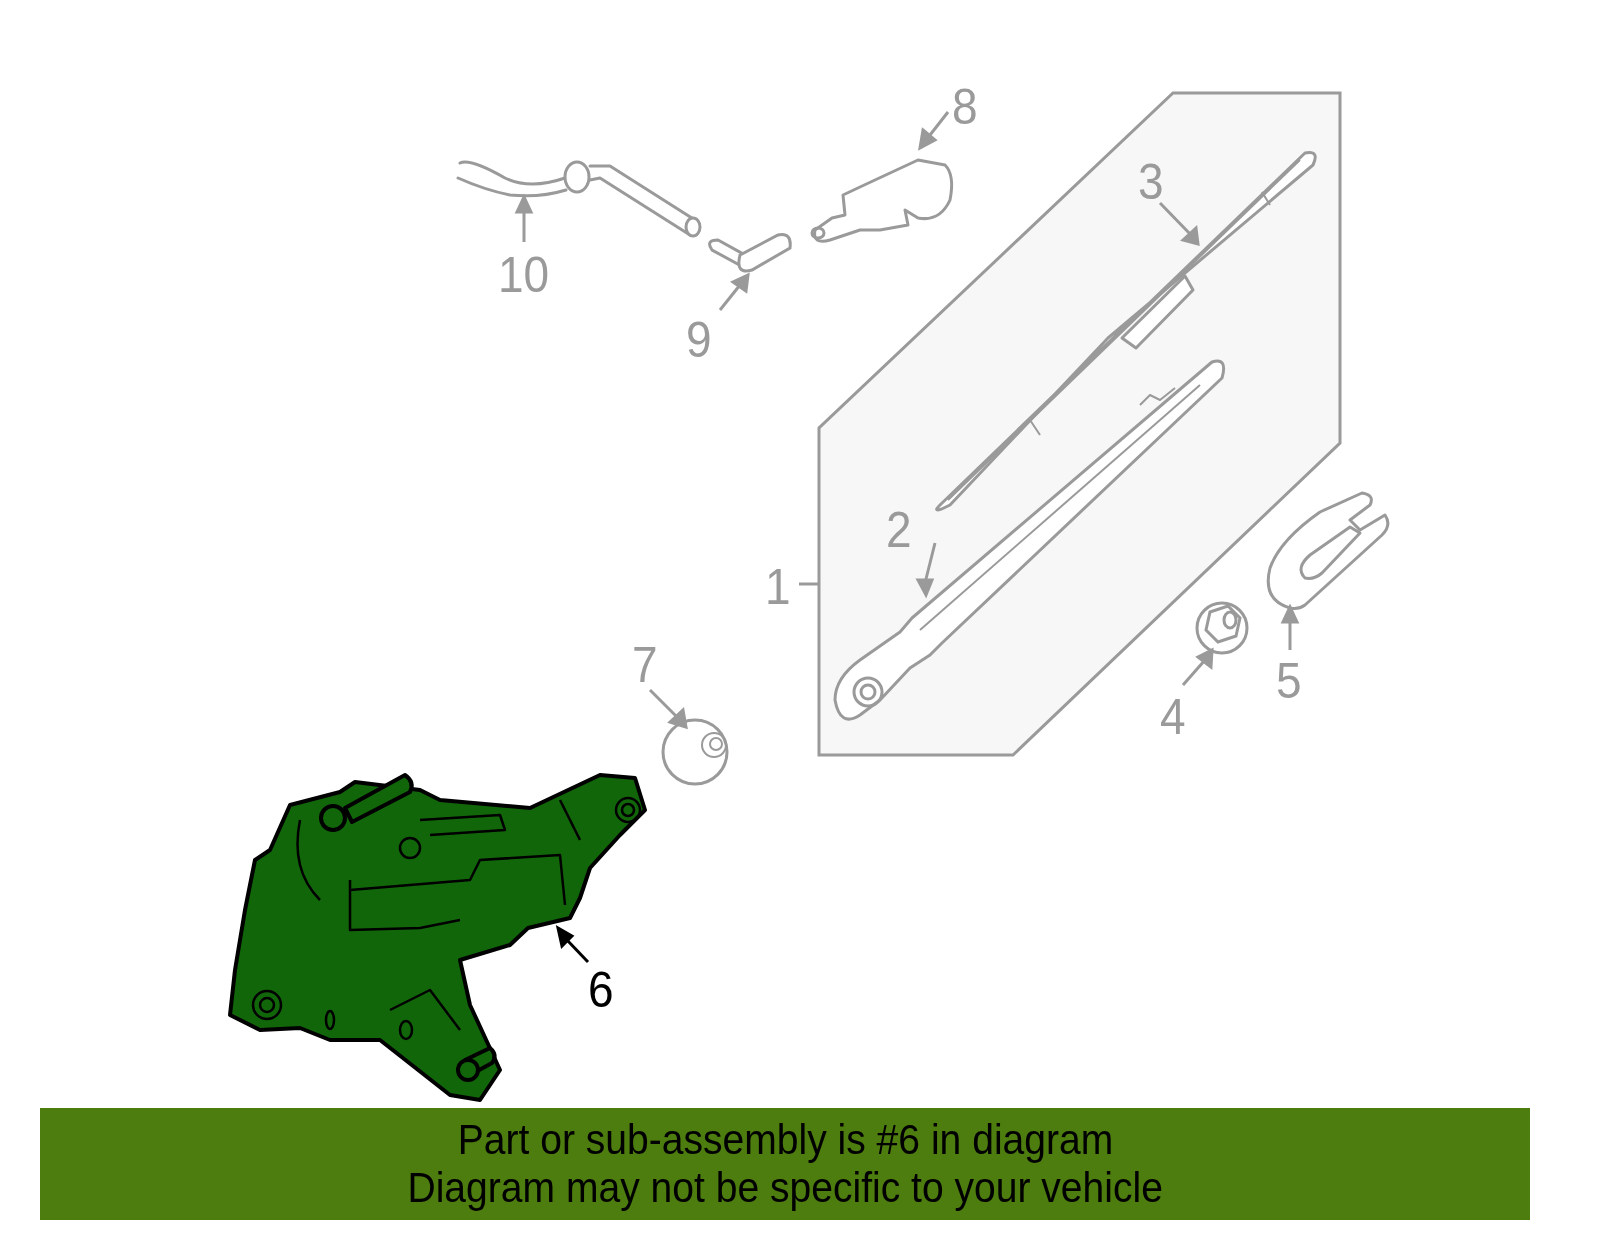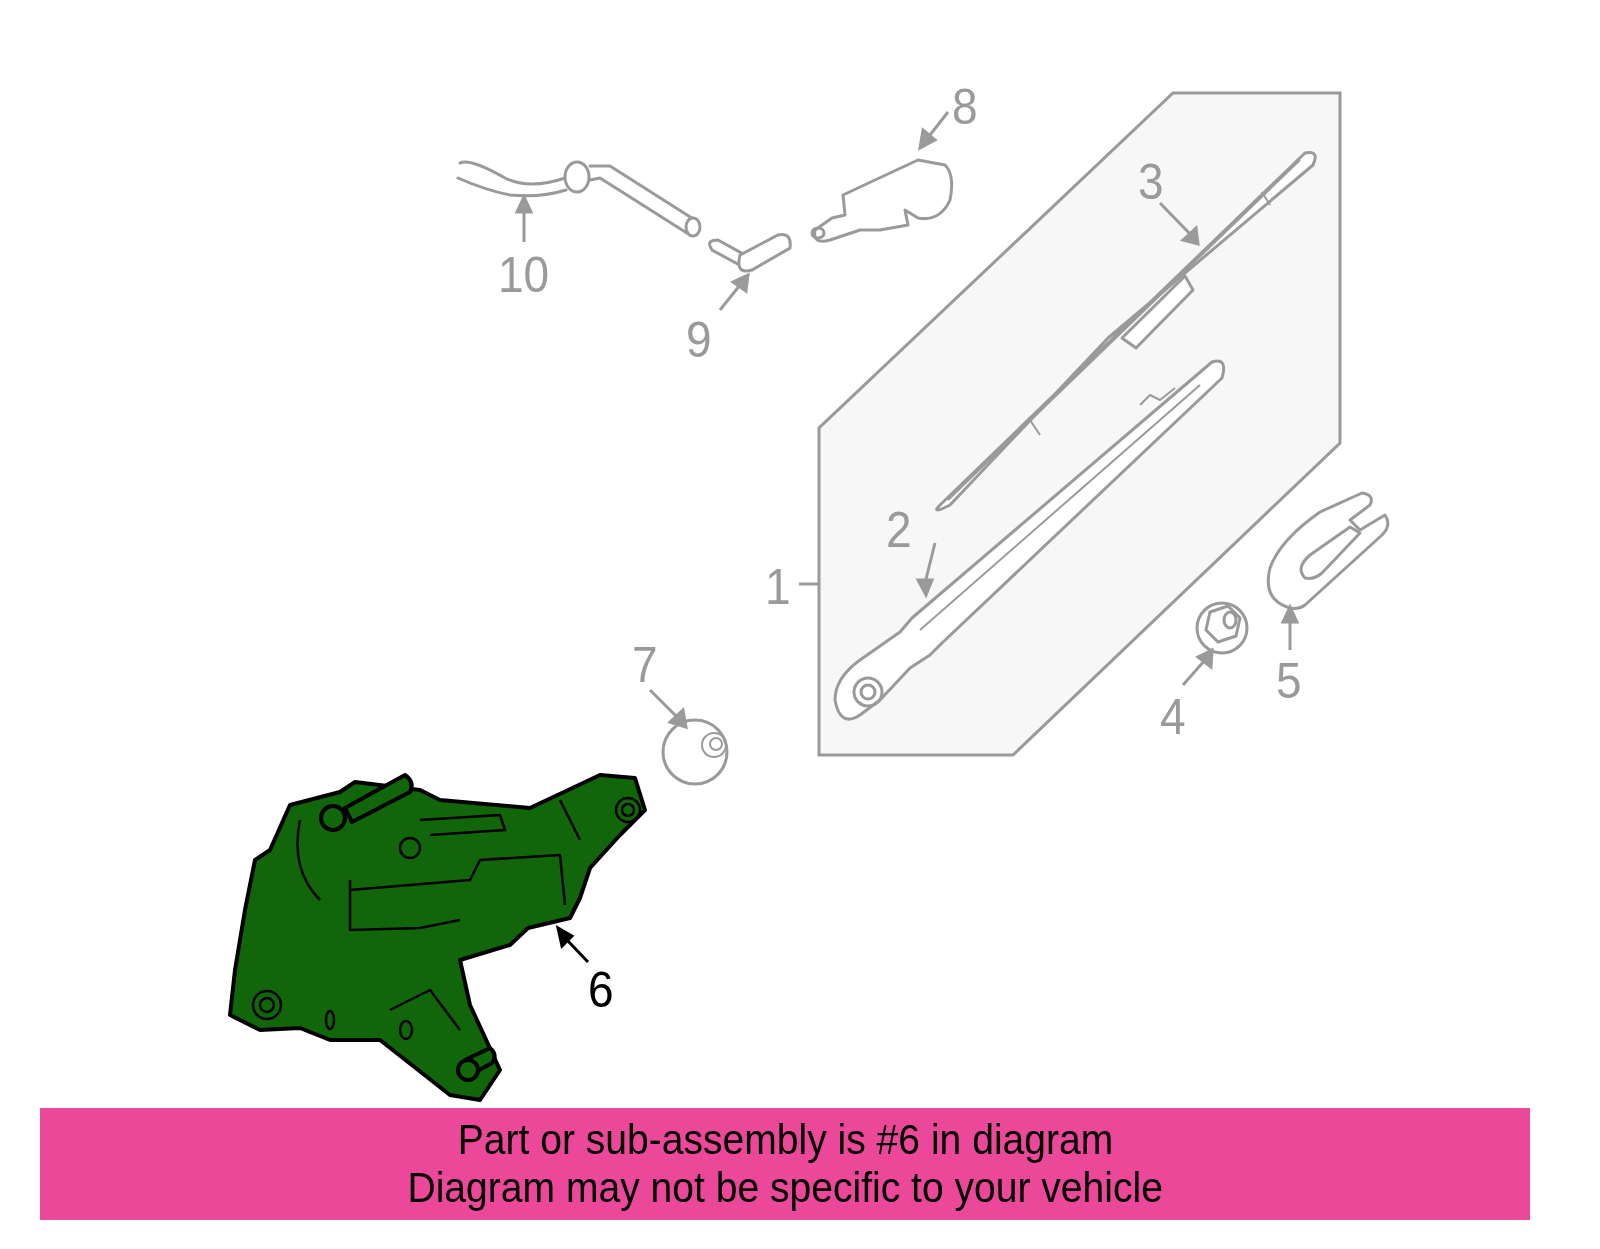--- a/index.html
+++ b/index.html
@@ -1,20 +1,20 @@
 <!DOCTYPE html>
 <html><head>
   <meta charset="utf-8">
   <style>
     html, body { margin:0; padding:0; background:#ffffff; }
     body { width:1600px; height:1249px; position:relative; overflow:hidden; font-family:"Liberation Sans", sans-serif; }
     #diagram { position:absolute; left:0; top:0; width:1600px; height:1249px; }
     .callout { position:absolute; font-family:"Liberation Sans", sans-serif; font-size:50px; line-height:1; color:#9a9a9a; transform:scaleX(0.92); transform-origin:left top; }
     .callout.active { color:#000000; }
-    #banner { position:absolute; left:40px; top:1108px; width:1490px; height:112px; background:#ec4899; display:flex; flex-direction:column; align-items:center; justify-content:center; }
+    #banner { position:absolute; left:40px; top:1108px; width:1490px; height:112px; background:#4d7c0f; display:flex; flex-direction:column; align-items:center; justify-content:center; }
     #banner .line { font-family:"Liberation Sans", sans-serif; font-size:42px; line-height:48px; color:#000; white-space:nowrap; transform:scaleX(0.93); }
   </style>
 </head>
 <body>
 
 <svg id="diagram" viewBox="0 0 1600 1249" xmlns="http://www.w3.org/2000/svg">
 
   <g>
     <polygon points="1173,93 1340,93 1340,443 1013,755 819,755 819,428" fill="#f7f7f7" stroke="#9a9a9a" stroke-width="3"></polygon>
     <line x1="799" y1="584" x2="819" y2="584" stroke="#9a9a9a" stroke-width="3"></line>

